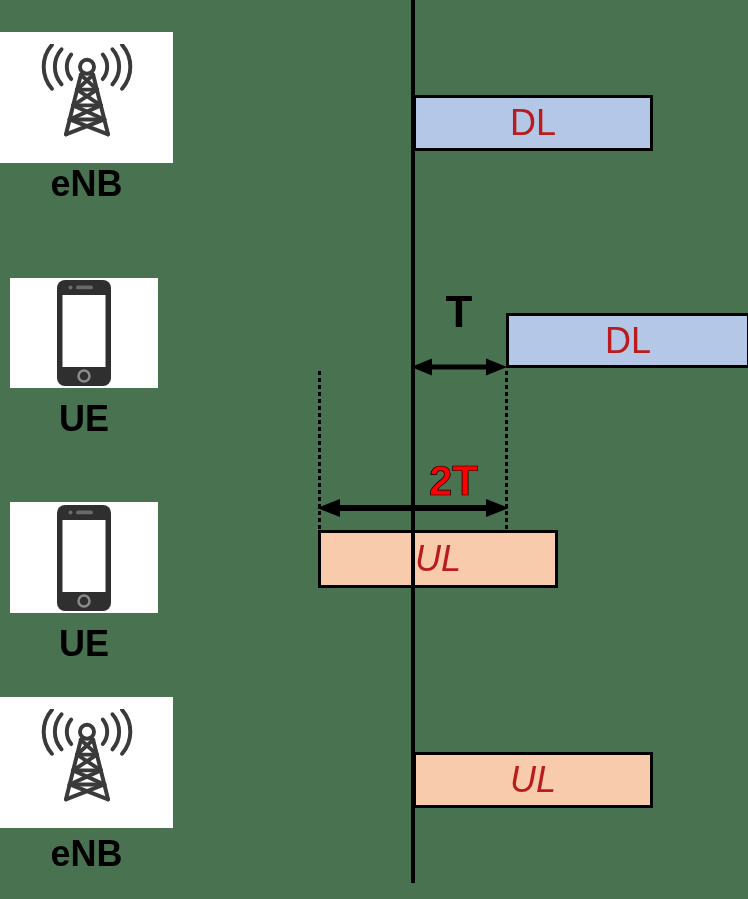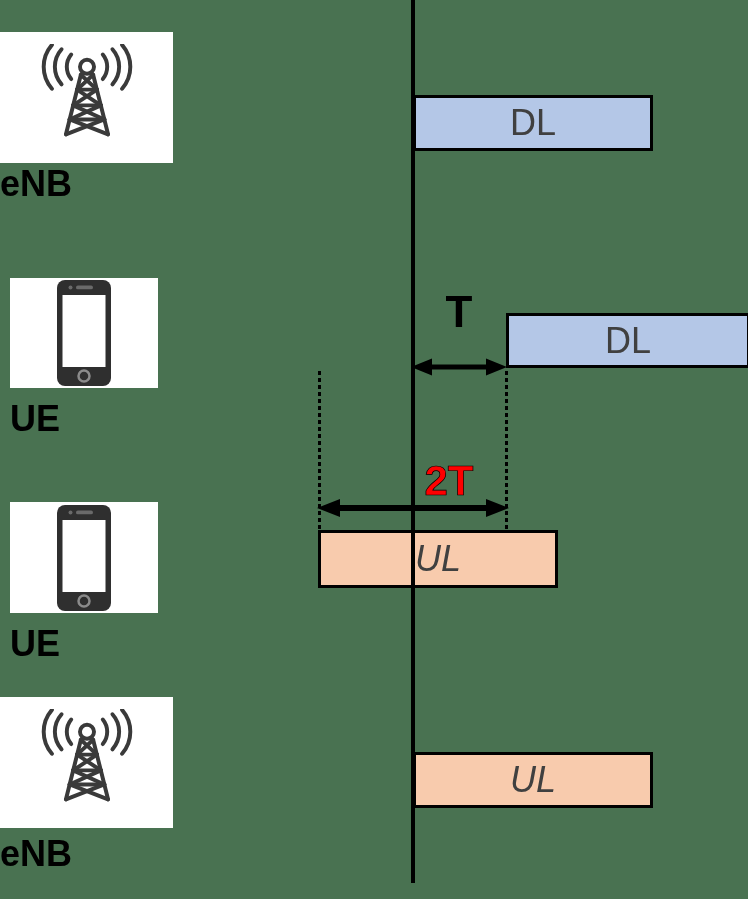--- a/index.html
+++ b/index.html
@@ -21,32 +21,32 @@
   
   .panel { position: absolute; background: #ffffff; z-index: 3;
            display: flex; align-items: center; justify-content: center; }
   .panel-enb-top    { left: 0;   top: 32px;  width: 173px; height: 131px; }
   .panel-ue-top     { left: 10px; top: 278px; width: 148px; height: 110px; }
   .panel-ue-bottom  { left: 10px; top: 502px; width: 148px; height: 111px; }
   .panel-enb-bottom { left: 0;   top: 697px; width: 173px; height: 131px; }
 
   .lane-label {
     position: absolute; z-index: 9; color: #000;
-    font-size: 36px; font-weight: 700; text-align: left; letter-spacing: 0;
+    font-size: 36px; font-weight: 700; text-align: center; letter-spacing: 0;
   }
   .label-enb-top    { left: 0;   top: 163px; width: 173px; }
   .label-ue-top     { left: 10px; top: 398px; width: 148px; }
   .label-ue-bottom  { left: 10px; top: 623px; width: 148px; }
   .label-enb-bottom { left: 0;   top: 833px; width: 173px; }
 
   
   .block {
     position: absolute; box-sizing: border-box; border: 3px solid #000;
     display: flex; align-items: center; justify-content: center;
-    font-size: 36px; color: #404040; z-index: 6;
+    font-size: 36px; color: #b91c1c; z-index: 6;
   }
   .block-dl { background: #B4C7E7; }
   .block-ul { background: #F8CBAD; font-style: italic; }
   .block-dl-enb { left: 413px; top: 95px;  width: 240px; height: 56px; }
   .block-dl-ue  { left: 506px; top: 313px; width: 244px; height: 55px; }
   .block-ul-ue  { left: 318px; top: 530px; width: 240px; height: 58px; z-index: 2; }
   .block-ul-enb { left: 413px; top: 752px; width: 240px; height: 56px; }
 
   
   .dotted {
@@ -61,21 +61,21 @@
   .arrow-t  { left: 411px; top: 354px; }
   .arrow-2t { left: 317px; top: 495px; }
 
   
   .ann-t {
     position: absolute; left: 413px; top: 287px; width: 92px; z-index: 9;
     font-size: 44px; font-weight: 700; color: #000; text-align: center;
   }
   .ann-2t {
     position: absolute; left: 420px; top: 457px; width: 58px; z-index: 9;
-    font-size: 42px; font-weight: 700; color: #FF0000; text-align: center;
+    font-size: 42px; font-weight: 700; color: #FF0000; text-align: right;
     -webkit-text-stroke: 0.7px #000;
   }
 
   .icon-svg { display: block; }
 </style>
 </head>
 <body>
 
 <div class="stage">
 

